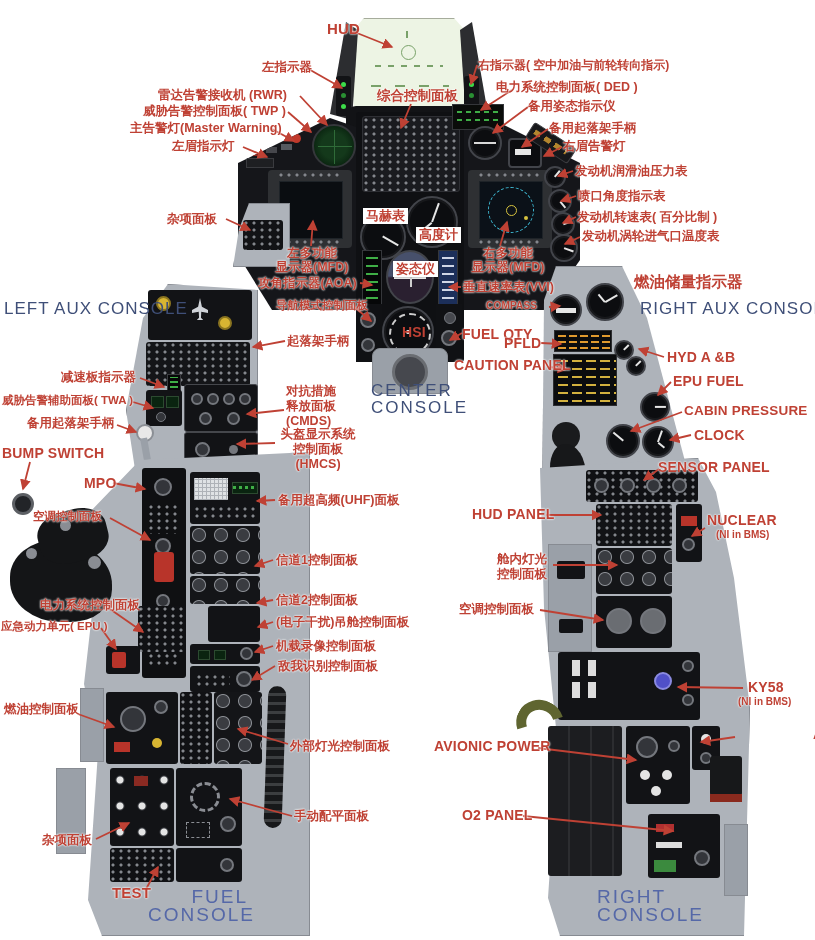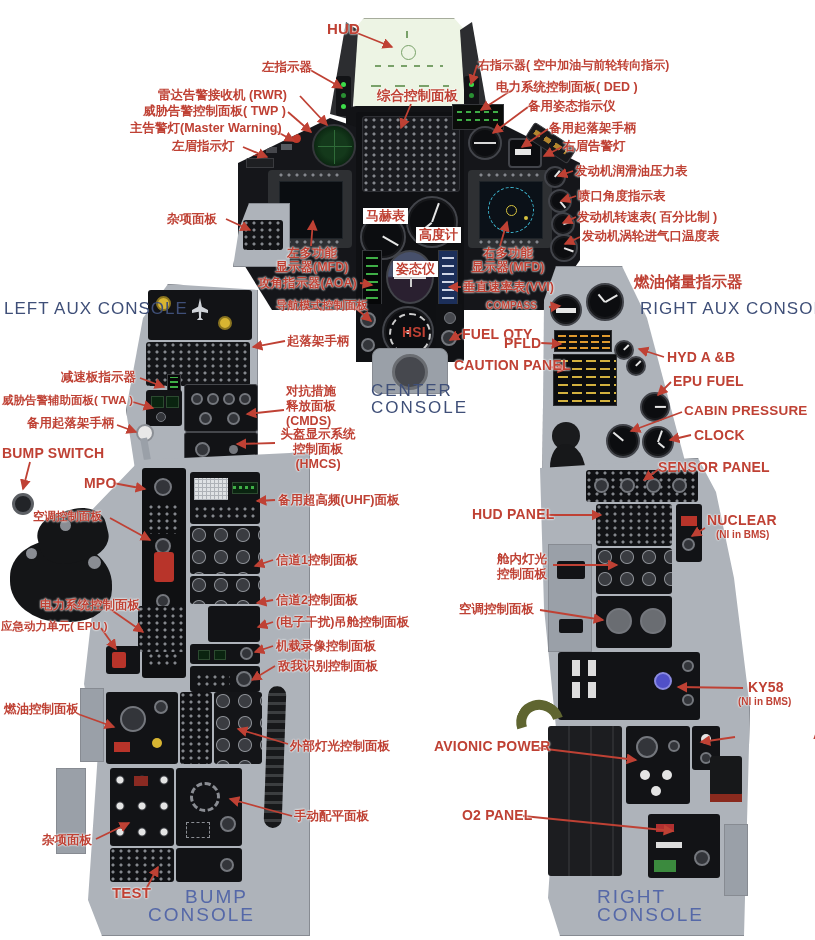--- a/index.html
+++ b/index.html
@@ -473,21 +473,21 @@
   <div class="lbl" style="left:276px;top:639px;">机载录像控制面板</div>
   <div class="lbl" style="left:278px;top:659px;">敌我识别控制面板</div>
   <div class="lbl" style="left:1px;top:598px;margin-left:39px;">电力系统控制面板</div>
   <div class="lbl sm" style="left:1px;top:619px;">应急动力单元( EPU )</div>
   <div class="lbl" style="left:4px;top:702px;">燃油控制面板</div>
   <div class="lbl" style="left:290px;top:739px;">外部灯光控制面板</div>
   <div class="lbl" style="left:294px;top:809px;">手动配平面板</div>
   <div class="lbl" style="left:42px;top:833px;">杂项面板</div>
   <div class="lbl en" style="left:112px;top:886px;font-size:15px;">TEST</div>
   <div class="ctitle cbig" style="left:148px;top:888px;width:100px;text-align:right;">
-    <div>BUMP</div>
+    <div>FUEL</div>
       <div>CONSOLE</div>
   </div>
   <div class="lbl en" style="left:472px;top:507px;">HUD PANEL</div>
   <div class="lbl en" style="left:707px;top:513px;">NUCLEAR</div>
   <div class="lbl sub" style="left:716px;top:528px;">(NI in BMS)</div>
   <div class="lbl" style="left:492px;top:552px;line-height:15px;white-space:normal;width:60px;text-align:center;">
     <div>舱内灯光</div>
       <div>控制面板</div>
   </div>
   <div class="lbl" style="left:459px;top:602px;">空调控制面板</div>

